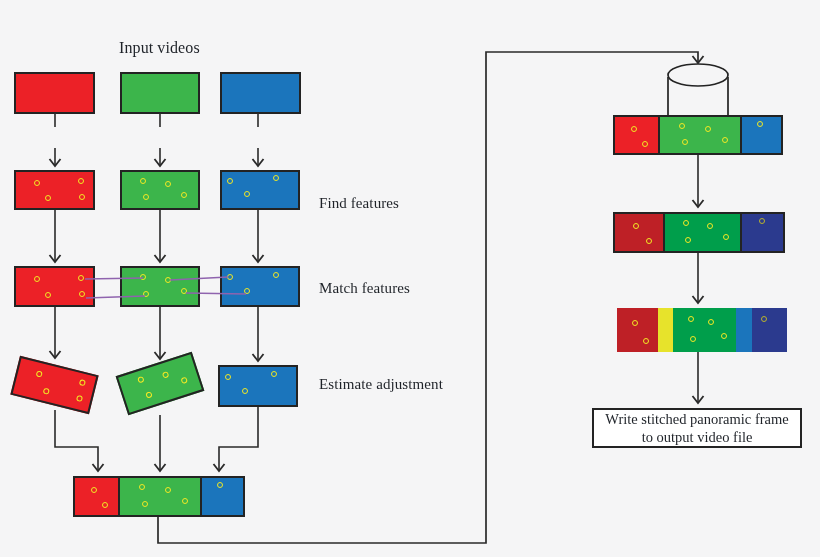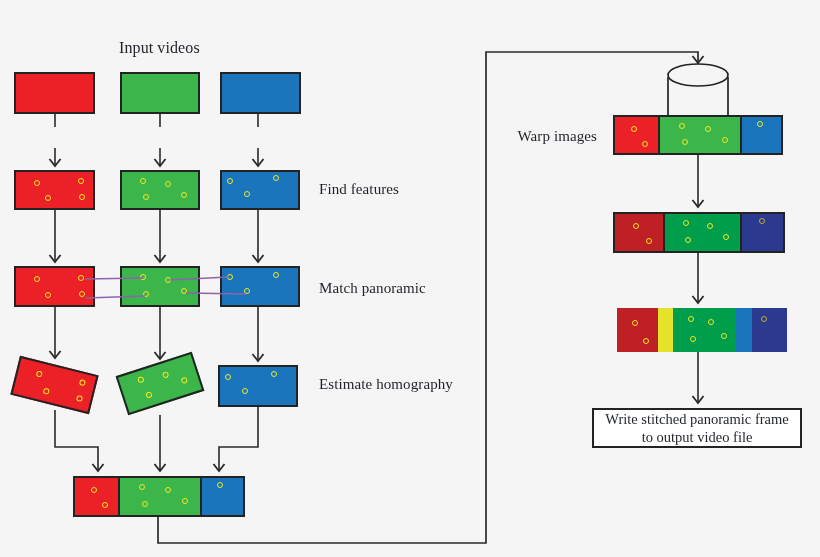--- a/index.html
+++ b/index.html
@@ -106,24 +106,23 @@
 
     <g stroke="#8f63ae" stroke-width="1.6">
       <line x1="85" y1="279" x2="143" y2="278"></line>
       <line x1="86" y1="298" x2="145" y2="296"></line>
       <line x1="170" y1="280" x2="228" y2="277"></line>
       <line x1="186" y1="293" x2="246" y2="294"></line>
     </g>
   </svg>
 
   <div class="label" style="left:119px;top:39px;font-size:16px;">Input videos</div>
-  <div class="label" style="left:319px;top:181px;">Find features</div>
-  <div class="label" style="left:319px;top:280px;">Match panoramic</div>
-  <div class="label" style="left:319px;top:376px;">Estimate homography</div>
-  <div class="label right" style="left:440px;top:128px;width:157px;">Warp images</div>
+  <div class="label" style="left:319px;top:195px;">Find features</div>
+  <div class="label" style="left:319px;top:280px;">Match features</div>
+  <div class="label" style="left:319px;top:376px;">Estimate adjustment</div>
 
   <div class="frame fill-red" style="left:14px;top:72px;width:81px;height:42px;"></div>
   <div class="frame fill-green" style="left:120px;top:72px;width:80px;height:42px;"></div>
   <div class="frame fill-blue" style="left:220px;top:72px;width:81px;height:42px;"></div>
 
 
   <div class="frame fill-red" style="left:14px;top:170px;width:81px;height:40px;">
       <span class="dot" style="left: 27%; top: 30%;"></span>
       <span class="dot" style="left: 85%; top: 26%;"></span>
       <span class="dot" style="left: 41%; top: 73%;"></span>

